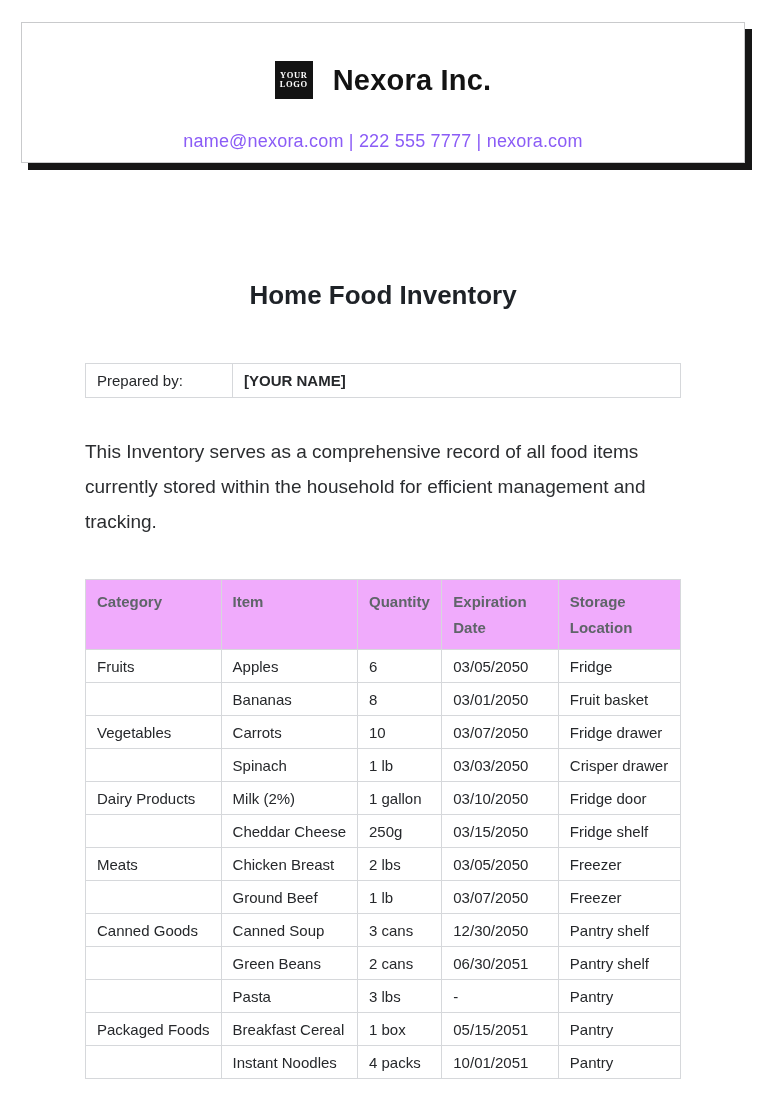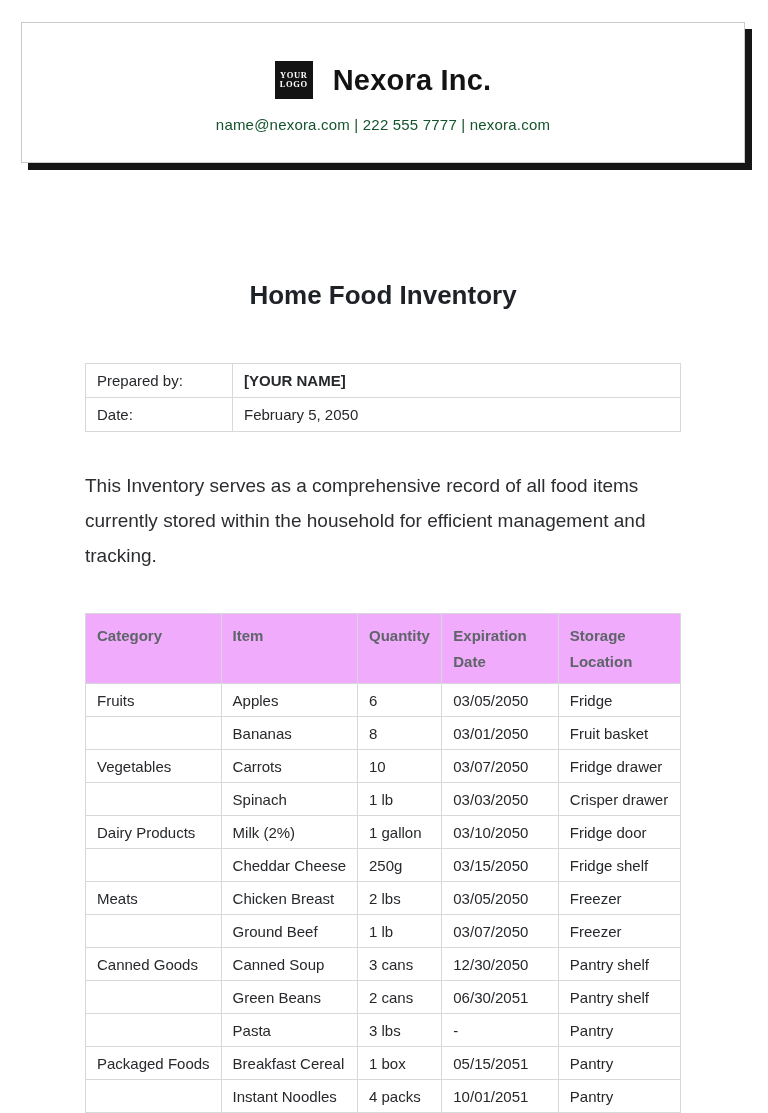--- a/index.html
+++ b/index.html
@@ -49,23 +49,23 @@
     letter-spacing: 0.6px;
     font-family: "Liberation Serif", serif;
   }
   .company {
     font-size: 29px;
     font-weight: bold;
     color: #131313;
     letter-spacing: 0.2px;
   }
   .contact {
-    margin-top: 17px;
-    font-size: 15px;
-    color: #14532d;
+    margin-top: 32px;
+    font-size: 18px;
+    color: #8b5cf6;
     letter-spacing: 0.2px;
   }
 
   
   .content {
     position: absolute;
     left: 85px;
     top: 164px;
     width: 596px;
   }
@@ -152,24 +152,20 @@
 
   <main class="content">
 
     <h2 class="doc-title">Home Food Inventory</h2>
 
     <table class="meta-table">
       <tbody>
         <tr>
           <td class="meta-label">Prepared by:</td>
           <td class="meta-value bold">[YOUR NAME]</td>
-        </tr>
-        <tr>
-          <td class="meta-label">Date:</td>
-          <td class="meta-value">February 5, 2050</td>
         </tr>
       </tbody>
     </table>
 
     <p class="intro">This Inventory serves as a comprehensive record of all food items currently stored within the household for efficient management and tracking.</p>
 
     <table class="inv-table">
       <thead>
         <tr>
           <th>Category</th>

